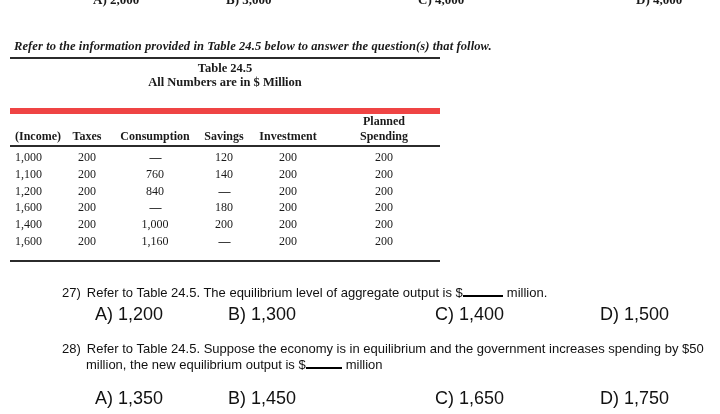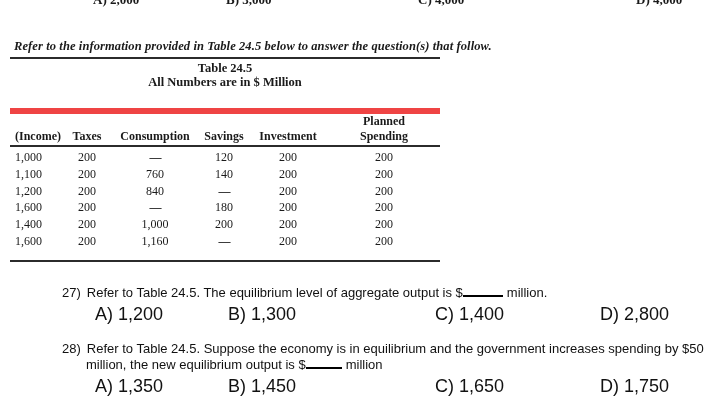--- a/index.html
+++ b/index.html
@@ -163,27 +163,27 @@
   </table>
 </div>
 
 <div class="q-line" style="top:285px; left:62px;">
   <span class="q-num">27)</span><span>Refer to Table 24.5. The equilibrium level of aggregate output is $</span><span class="blank" style="width:40px"></span><span>million.</span>
 </div>
 <div class="choices" style="top:304px;">
   <span class="ch-a">A) 1,200</span>
   <span class="ch-b">B) 1,300</span>
   <span class="ch-c">C) 1,400</span>
-  <span class="ch-d">D) 2,800</span>
+  <span class="ch-d">D) 1,500</span>
 </div>
 
 <div class="q-line" style="top:341px; left:62px;">
   <span class="q-num">28)</span><span>Refer to Table 24.5. Suppose the economy is in equilibrium and the government increases spending by $50</span>
 </div>
 <div class="q-line" style="top:357px; left:86px;">
   <span>million, the new equilibrium output is $</span><span class="blank" style="width:36px"></span><span>million</span>
 </div>
-<div class="choices" style="top:376px;">
+<div class="choices" style="top:388px;">
   <span class="ch-a">A) 1,350</span>
   <span class="ch-b">B) 1,450</span>
   <span class="ch-c">C) 1,650</span>
   <span class="ch-d">D) 1,750</span>
 </div>
 
 </body></html>

